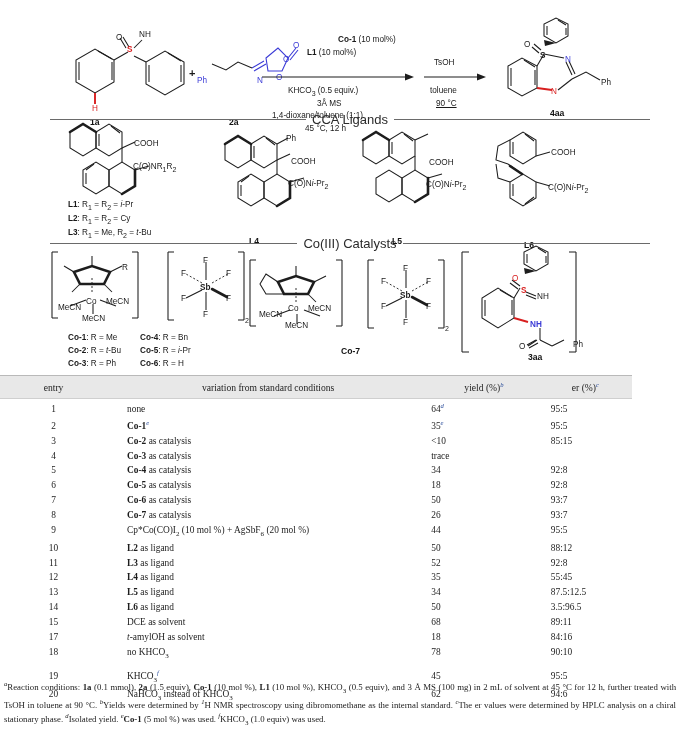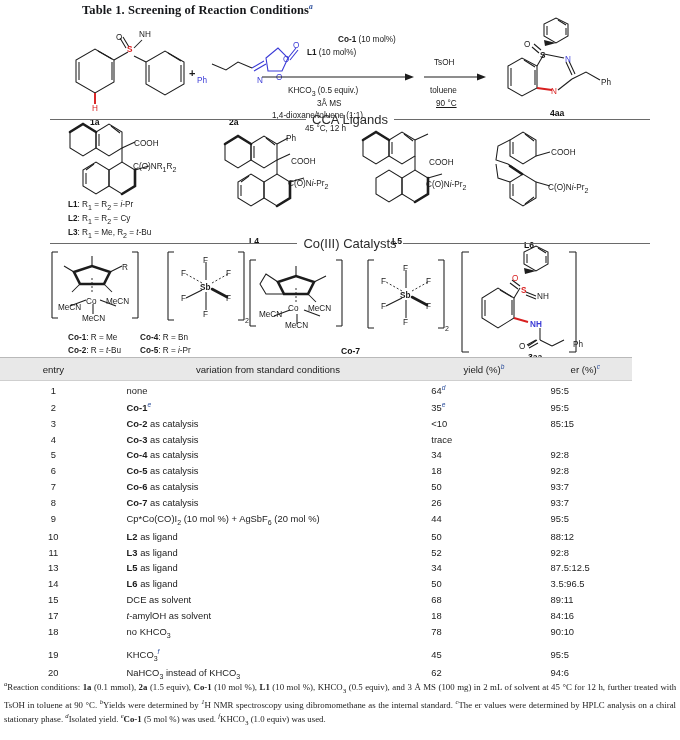--- a/index.html
+++ b/index.html
@@ -71,24 +71,24 @@
   .bond { stroke: #1d1d1d; stroke-width: 1.05; fill: none; }
   .bondT { stroke: #1d1d1d; stroke-width: 2.6; fill: none; stroke-linecap: round;}
   .bondR { stroke: #d81f1f; stroke-width: 1.9; fill: none; }
   .bondB { stroke: #3b3bd6; stroke-width: 1.1; fill: none; }
   .dash { stroke: #1d1d1d; stroke-width: .9; fill:none; stroke-dasharray: 2 2; }
   .arrow { stroke: #1d1d1d; stroke-width: 1.1; fill: none; }
 
   
   .tbl {
     position: absolute;
-    left: 0; top: 357px;
+    left: 0; top: 375px;
     width: 632px;
     border-collapse: collapse;
-    font-family: Liberation Sans, sans-serif;
+    font-family: Liberation Serif, serif;
     font-size: 9.4px;
     color: #1c1c1c;
   }
   .tbl thead th {
     background: #e8e8e8;
     font-weight: normal;
     font-size: 9.6px;
     padding: 5px 0 5px 0;
     border-top: 1px solid #b9b9b9;
     border-bottom: 1px solid #cfcfcf;
@@ -126,23 +126,20 @@
     color: #1c1c1c;
   }
   .notes sup { font-size: 6.6px; font-style: italic; }
   .notes b { font-weight: bold; }
 </style>
 </head>
 <body>
 
 <div class="page">
 
-  <div class="title">
-    <span>Table 1. Screening of Reaction Conditions</span><sup>a</sup>
-  </div>
 
   <div class="scheme">
 
     <svg style="left:62px; top:6px;" width="120" height="90">
 
       <polygon class="bond" points="14,34 14,56 33,67 52,56 52,34 33,23"></polygon>
       <path class="bond" d="M17,36 L17,54 M36,25 L50,33 M50,36 L50,54"></path>
 
       <path class="bond" d="M52,34 L66,26"></path>
 
@@ -508,20 +505,26 @@
           <td class="c-yield"><span class="inner">50</span></td>
           <td class="c-er"><span class="inner">88:12</span></td>
         </tr>
         <tr>
           <td class="c-entry">11</td>
           <td class="c-var"><span class="inner"><b>L3</b> as ligand</span></td>
           <td class="c-yield"><span class="inner">52</span></td>
           <td class="c-er"><span class="inner">92:8</span></td>
         </tr>
         <tr>
+          <td class="c-entry">12</td>
+          <td class="c-var"><span class="inner"><b>L4</b> as ligand</span></td>
+          <td class="c-yield"><span class="inner">35</span></td>
+          <td class="c-er"><span class="inner">55:45</span></td>
+        </tr>
+        <tr>
           <td class="c-entry">13</td>
           <td class="c-var"><span class="inner"><b>L5</b> as ligand</span></td>
           <td class="c-yield"><span class="inner">34</span></td>
           <td class="c-er"><span class="inner">87.5:12.5</span></td>
         </tr>
         <tr>
           <td class="c-entry">14</td>
           <td class="c-var"><span class="inner"><b>L6</b> as ligand</span></td>
           <td class="c-yield"><span class="inner">50</span></td>
           <td class="c-er"><span class="inner">3.5:96.5</span></td>

